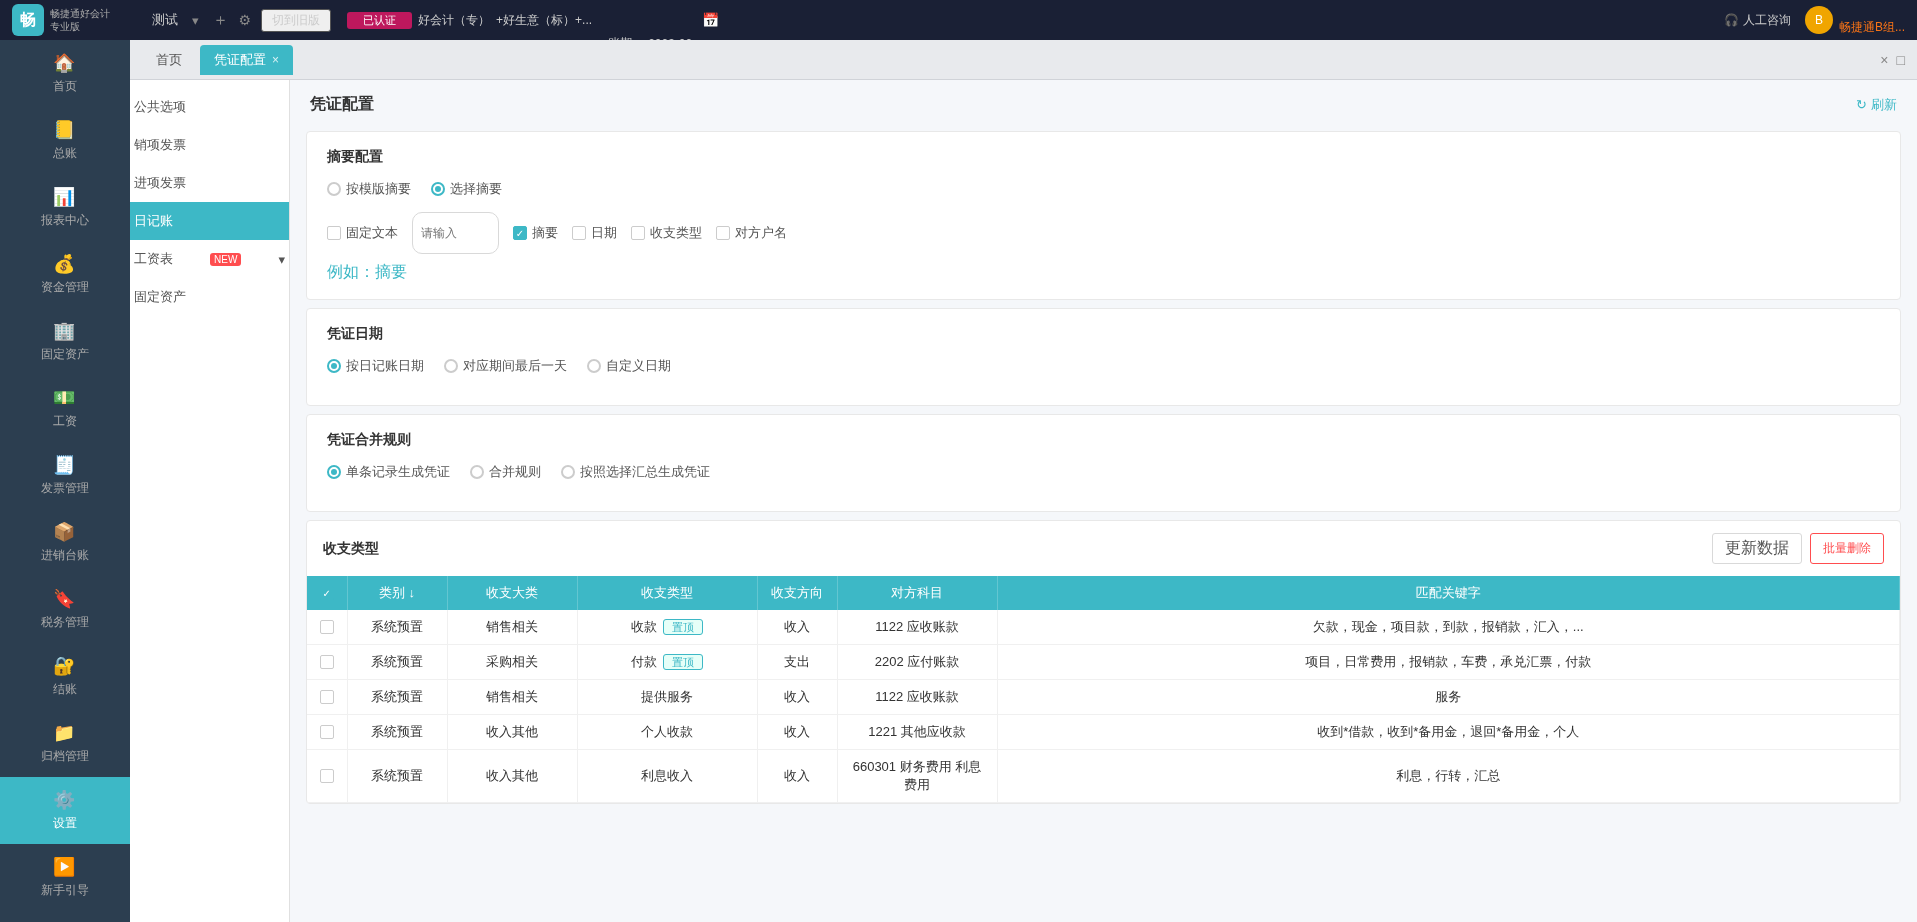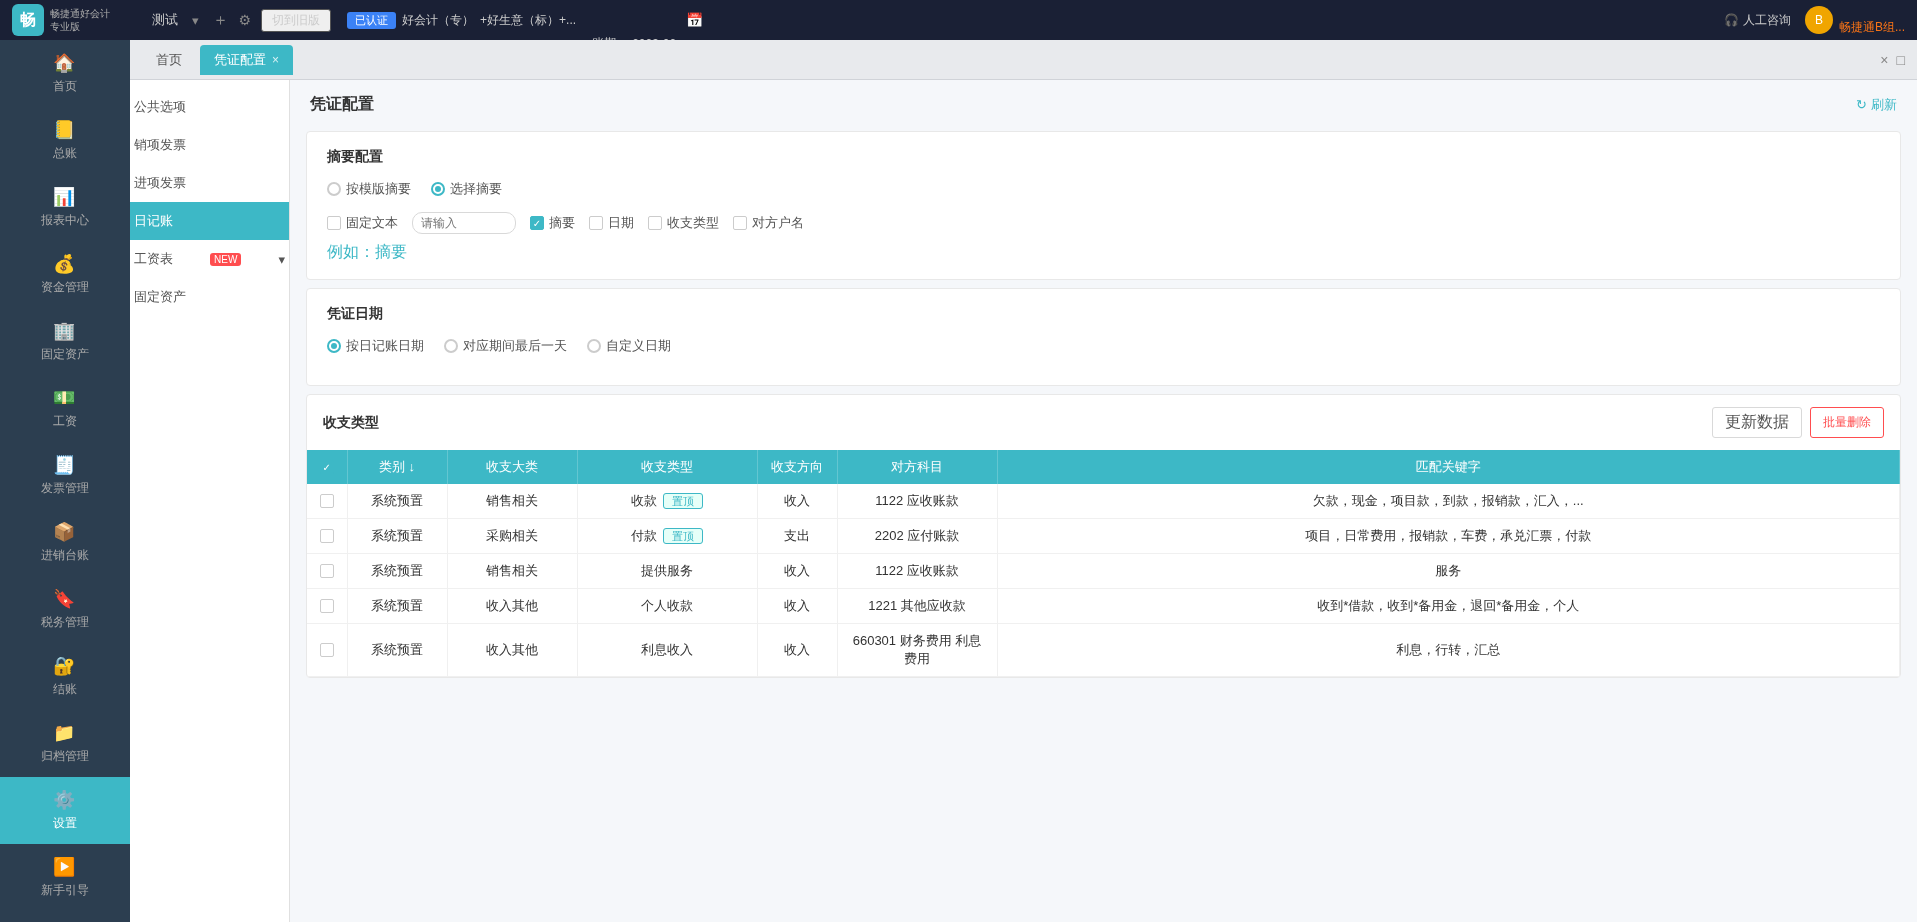--- a/index.html
+++ b/index.html
@@ -10,21 +10,21 @@
     .topbar-logo { display: flex; align-items: center; gap: 6px; width: 130px; }
     .topbar-logo-icon { width: 32px; height: 32px; background: #3db8c6; border-radius: 6px; display: flex; align-items: center; justify-content: center; color: white; font-size: 16px; font-weight: bold; }
     .topbar-logo-text { color: white; font-size: 12px; line-height: 1.3; }
     .topbar-logo-text span { display: block; font-size: 10px; color: #aaa; }
     .topbar-company { color: #ccc; font-size: 13px; }
     .topbar-arrow { color: #888; margin: 0 4px; }
     .topbar-add { color: #888; font-size: 16px; cursor: pointer; }
     .topbar-gear { color: #888; font-size: 14px; cursor: pointer; }
     .topbar-switch { border: 1px solid #555; color: #ccc; padding: 2px 10px; border-radius: 3px; font-size: 12px; cursor: pointer; }
     .topbar-badges { display: flex; gap: 6px; align-items: center; margin-left: 6px; }
-    .badge-green { background: #3b82f6; color: white; padding: 1px 8px; border-radius: 3px; font-size: 11px; }
+    .badge-green { background: #be185d; color: white; padding: 1px 16px; border-radius: 3px; font-size: 11px; }
     .badge-text { color: #ccc; font-size: 12px; }
     .topbar-period { color: #ccc; font-size: 12px; margin-left: 6px; margin-top: 47px; }
     .topbar-right { margin-left: auto; display: flex; align-items: center; gap: 14px; }
     .topbar-support { color: #ccc; font-size: 12px; cursor: pointer; }
     .topbar-user { display: flex; align-items: center; gap: 6px; cursor: pointer; }
     .topbar-avatar { width: 28px; height: 28px; background: #f0a500; border-radius: 50%; display: flex; align-items: center; justify-content: center; color: white; font-size: 12px; }
     .topbar-username { color: #f97316; font-size: 12px; margin-top: 15px; }
 
     
     .app-body { display: flex; flex: 1; }
@@ -70,21 +70,21 @@
     .radio-item { display: flex; align-items: center; gap: 5px; cursor: pointer; font-size: 13px; color: #555; }
     .radio-circle { width: 14px; height: 14px; border-radius: 50%; border: 2px solid #ccc; display: flex; align-items: center; justify-content: center; flex-shrink: 0; }
     .radio-circle.checked { border-color: #3db8c6; }
     .radio-circle.checked::after { content: ''; width: 6px; height: 6px; border-radius: 50%; background: #3db8c6; }
 
     
     .checkbox-row { display: flex; align-items: center; gap: 14px; margin-top: 10px; }
     .checkbox-item { display: flex; align-items: center; gap: 5px; cursor: pointer; font-size: 13px; color: #555; }
     .checkbox-box { width: 14px; height: 14px; border: 1px solid #ccc; border-radius: 2px; display: flex; align-items: center; justify-content: center; flex-shrink: 0; }
     .checkbox-box.checked { background: #3db8c6; border-color: #3db8c6; color: white; font-size: 10px; }
-    .text-input { border: 1px solid #d9d9d9; border-radius: 10px; padding: 3px 8px; font-size: 12px; color: #bbb; width: 104px; outline: none; }
+    .text-input { border: 1px solid #d9d9d9; border-radius: 10px; padding: 13px 8px; font-size: 12px; color: #bbb; width: 87px; outline: none; }
 
     
     .example-text { color: #3db8c6; font-size: 16px; margin-top: 8px; }
 
     
     .table-section { background: white; margin: 8px 16px; border-radius: 4px; border: 1px solid #e8e8e8; }
     .table-header-bar { display: flex; align-items: center; justify-content: space-between; padding: 12px 16px; }
     .table-section-title { font-size: 14px; font-weight: bold; color: #333; }
     .table-actions { display: flex; gap: 8px; }
     .btn-outline { border: 1px solid #d9d9d9; background: white; padding: 4px 12px; border-radius: 3px; font-size: 16px; cursor: pointer; color: #555; }
@@ -303,20 +303,37 @@
               <div class="radio-circle"></div>
               <span>对应期间最后一天</span>
             </label>
             <label class="radio-item">
               <div class="radio-circle"></div>
               <span>自定义日期</span>
             </label>
           </div>
         </div>
 
+        <div class="section">
+          <div class="section-title">凭证合并规则</div>
+          <div class="radio-group">
+            <label class="radio-item">
+              <div class="radio-circle checked"></div>
+              <span>单条记录生成凭证</span>
+            </label>
+            <label class="radio-item">
+              <div class="radio-circle"></div>
+              <span>合并规则</span>
+            </label>
+            <label class="radio-item">
+              <div class="radio-circle"></div>
+              <span>按照选择汇总生成凭证</span>
+            </label>
+          </div>
+        </div>
 
         <div class="table-section">
           <div class="table-header-bar">
             <span class="table-section-title">收支类型</span>
             <div class="table-actions">
               <button class="btn-outline">更新数据</button>
               <button class="btn-danger-outline">批量删除</button>
             </div>
           </div>
           <table class="data-table">

